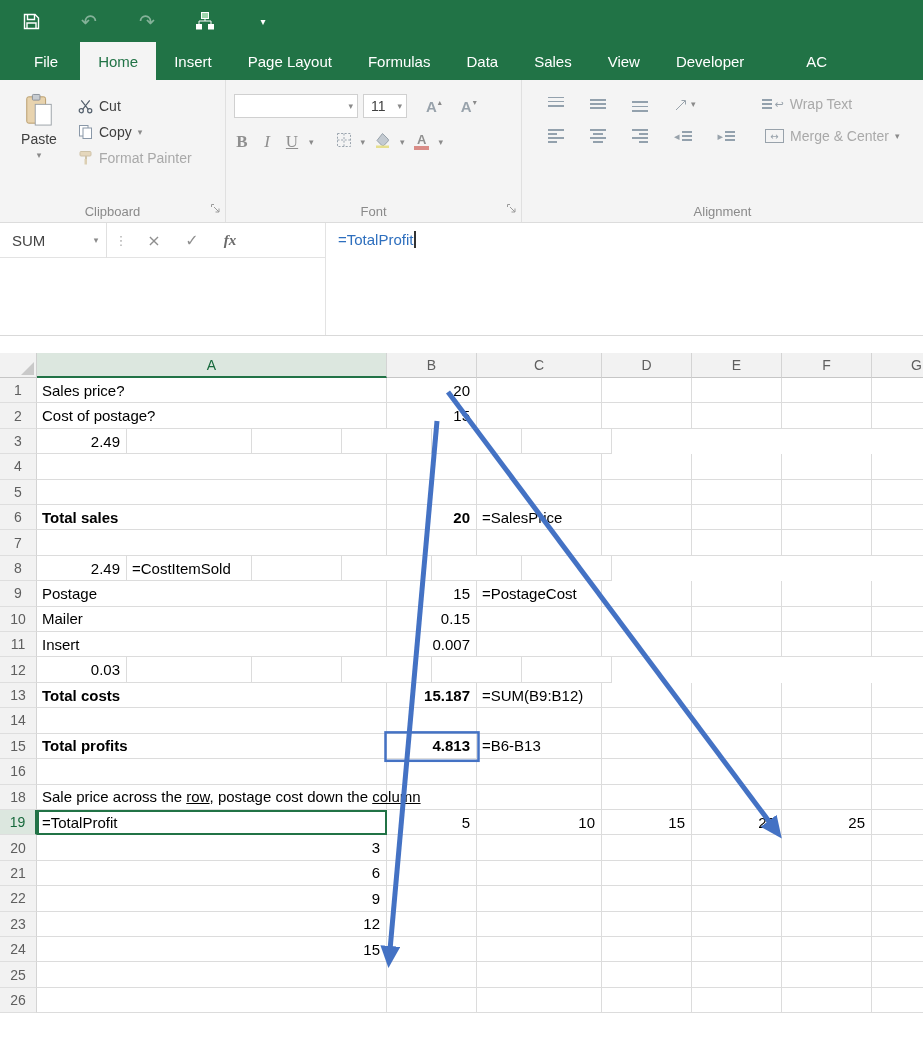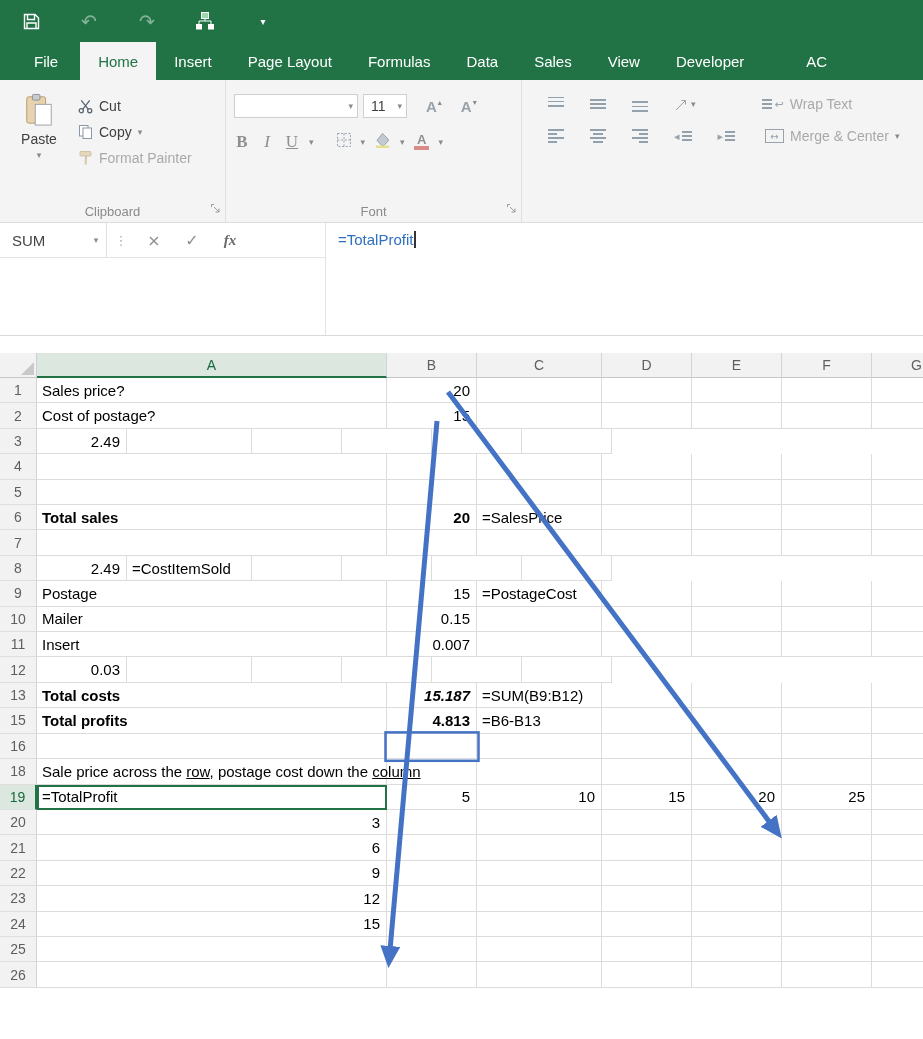--- a/index.html
+++ b/index.html
@@ -303,20 +303,21 @@
             <i></i>
             <i></i>
           </span>
       </div>
       <div class="sbtn disabled" style="margin-left:4px;">
         <span class="mrg glyph">↔</span>
         <span class="lbl txt-dis">Merge &amp; Center</span>
         <span class="caret">▾</span>
       </div>
     </div>
+    <div class="rgroup-label">Alignment</div>
   </div>
 </div>
 
 <div class="fbar">
   <div class="fb-left">
     <div class="fb-top">
       <div class="name-box">
         <span>SUM</span>
         <span class="nb-caret glyph">▾</span>
       </div>
@@ -495,26 +496,36 @@
         <div class="cell" style="width: 90px;"></div>
         <div class="cell" style="width: 90px;"></div>
         <div class="cell" style="width: 90px;"></div>
         <div class="cell" style="width: 90px;"></div>
       </div>
       <div class="grow" style="height: 25.42px;">
         <div class="rhdr">13</div>
         <div class="cell bold" style="width: 350px;">
           <span>Total costs</span>
         </div>
-        <div class="cell num bold" style="width: 90px; font-style: italic;">
+        <div class="cell num bold" style="width: 90px;">
           <span>15.187</span>
         </div>
         <div class="cell" style="width: 125px;">
           <span>=SUM(B9:B12)</span>
         </div>
+        <div class="cell" style="width: 90px;"></div>
+        <div class="cell" style="width: 90px;"></div>
+        <div class="cell" style="width: 90px;"></div>
+        <div class="cell" style="width: 90px;"></div>
+      </div>
+      <div class="grow" style="height: 25.42px;">
+        <div class="rhdr">14</div>
+        <div class="cell" style="width: 350px;"></div>
+        <div class="cell" style="width: 90px;"></div>
+        <div class="cell" style="width: 125px;"></div>
         <div class="cell" style="width: 90px;"></div>
         <div class="cell" style="width: 90px;"></div>
         <div class="cell" style="width: 90px;"></div>
         <div class="cell" style="width: 90px;"></div>
       </div>
       <div class="grow" style="height: 25.42px;">
         <div class="rhdr">15</div>
         <div class="cell bold" style="width: 350px;">
           <span>Total profits</span>
         </div>

